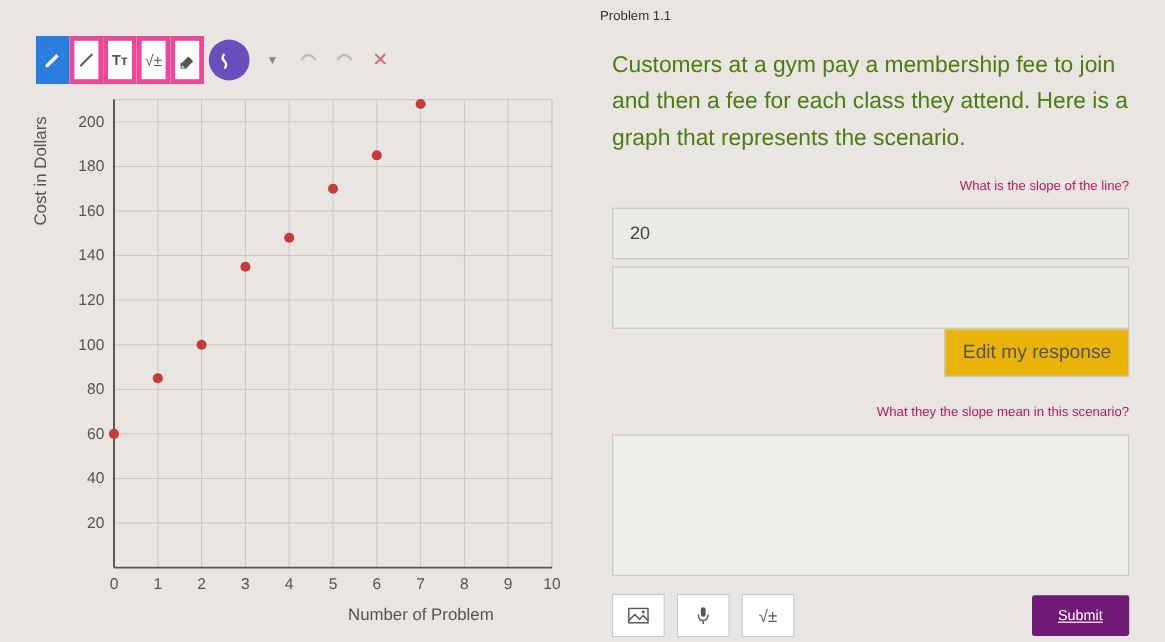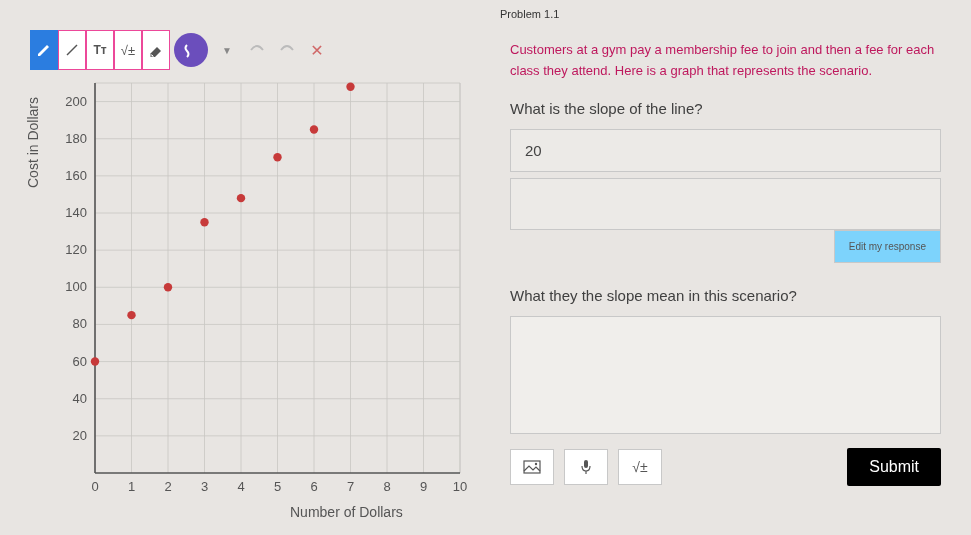--- a/index.html
+++ b/index.html
@@ -34,21 +34,21 @@
     gap: 0;
     margin-bottom: 8px;
   }
   .tool-btn {
     width: 28px;
     height: 40px;
     display: flex;
     align-items: center;
     justify-content: center;
     background: #fff;
-    border: 1px solid #ec4899;
+    border: 4px solid #ec4899;
     cursor: pointer;
     font-size: 14px;
     color: #555;
   }
   .tool-btn.active {
     background: #2b7de0;
     color: #fff;
     border-color: #2b7de0;
   }
   .tool-btn.purple {
@@ -87,45 +87,46 @@
     color: #555;
   }
   .x-axis-label {
     position: absolute;
     bottom: -2px;
     left: 260px;
     font-size: 14px;
     color: #555;
   }
   .prompt-text {
-    font-size: 13px;
-    color: #be185d;
+    font-size: 19px;
+    color: #4d7c0f;
     line-height: 1.6;
     margin-bottom: 18px;
   }
   .question-label {
-    font-size: 15px;
-    color: #404040;
+    font-size: 11px;
+    color: #be185d;
     margin-bottom: 12px;
+    text-align: right;
   }
   .answer-box {
     border: 1px solid #c8c8c8;
     background: #eceae7;
     padding: 12px 14px;
     font-size: 15px;
     color: #444;
     margin-bottom: 6px;
     position: relative;
   }
   .answer-box.second { min-height: 52px; }
   .edit-btn {
-    background: #7dd3fc;
+    background: #eab308;
     border: 1px solid #c8c8c8;
     padding: 10px 14px;
-    font-size: 10px;
+    font-size: 16px;
     color: #555;
     cursor: pointer;
     margin-bottom: 18px;
     float: right;
     position: relative;
     top: -6px;
   }
   .clear { clear: both; }
   .textarea-box {
     width: 100%;
@@ -150,27 +151,28 @@
     align-items: center;
     justify-content: center;
     background: #fff;
     border: 1px solid #c8c8c8;
     cursor: pointer;
     font-size: 14px;
     color: #555;
   }
   .spacer { flex: 1; }
   .submit-btn {
-    background: #000000;
+    background: #701a75;
     color: #fff;
     border: none;
     padding: 10px 22px;
-    font-size: 16px;
+    font-size: 12px;
     cursor: pointer;
     border-radius: 2px;
+    text-decoration: underline;
   }
 </style>
 </head>
 <body>
 
 <div class="app">
   <div class="left-panel">
     <div class="toolbar">
       <div class="tool-btn active">
         <svg width="16" height="16" viewBox="0 0 16 16">
@@ -260,21 +262,21 @@
           <text x="57" y="27.571428571428612" text-anchor="end" font-size="13" fill="#555">200</text>
           <circle cx="65" cy="283.57142857142856" r="4.2" fill="#c73a3a"></circle>
           <circle cx="101.5" cy="237.14285714285714" r="4.2" fill="#c73a3a"></circle>
           <circle cx="138" cy="209.2857142857143" r="4.2" fill="#c73a3a"></circle>
           <circle cx="174.5" cy="144.28571428571428" r="4.2" fill="#c73a3a"></circle>
           <circle cx="211" cy="120.14285714285711" r="4.2" fill="#c73a3a"></circle>
           <circle cx="247.5" cy="79.28571428571428" r="4.2" fill="#c73a3a"></circle>
           <circle cx="284" cy="51.428571428571445" r="4.2" fill="#c73a3a"></circle>
           <circle cx="320.5" cy="8.714285714285722" r="4.2" fill="#c73a3a"></circle>
         </svg>
-      <div class="x-axis-label">Number of Dollars</div>
+      <div class="x-axis-label">Number of Problem</div>
     </div>
   </div>
 
   <div class="right-panel">
     <div class="problem-title">Problem 1.1</div>
     <div class="prompt-text">Customers at a gym pay a membership fee to join and then a fee for each class they attend. Here is a graph that represents the scenario.</div>
 
     <div class="question-label">What is the slope of the line?</div>
     <div class="answer-box">20</div>
     <div class="answer-box second"></div>

